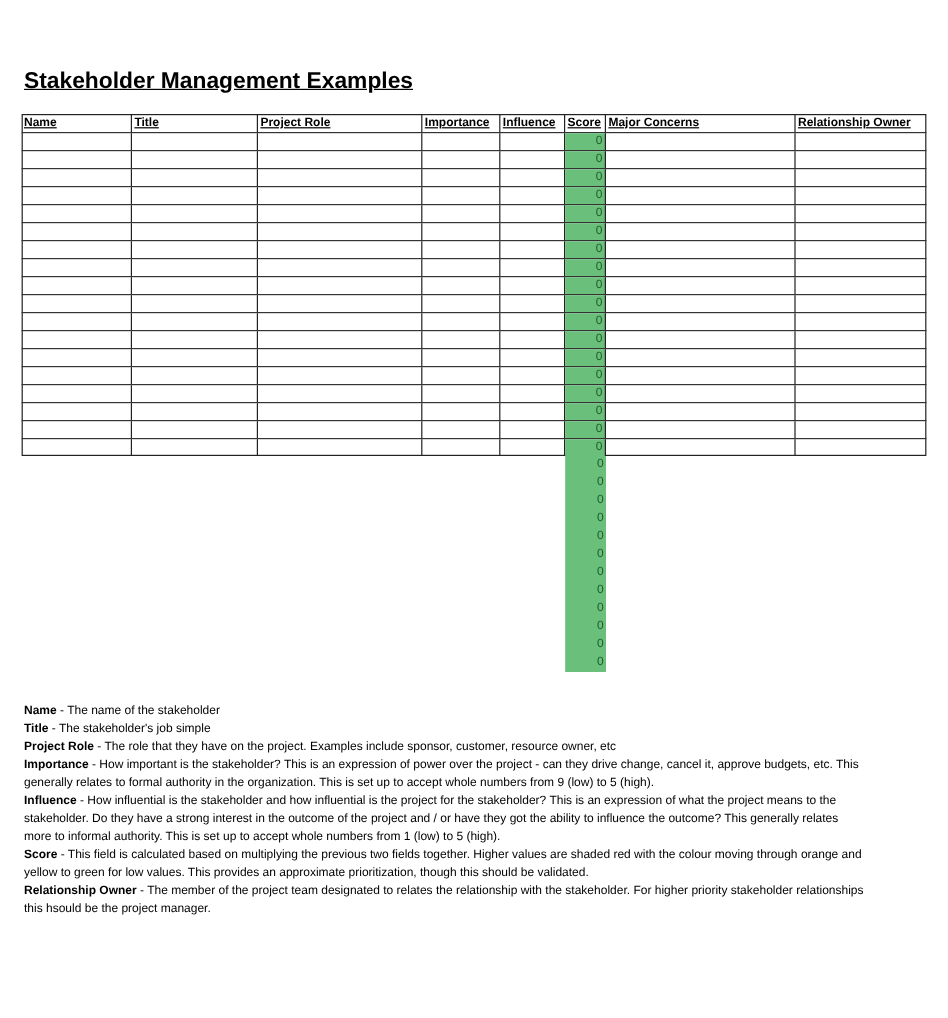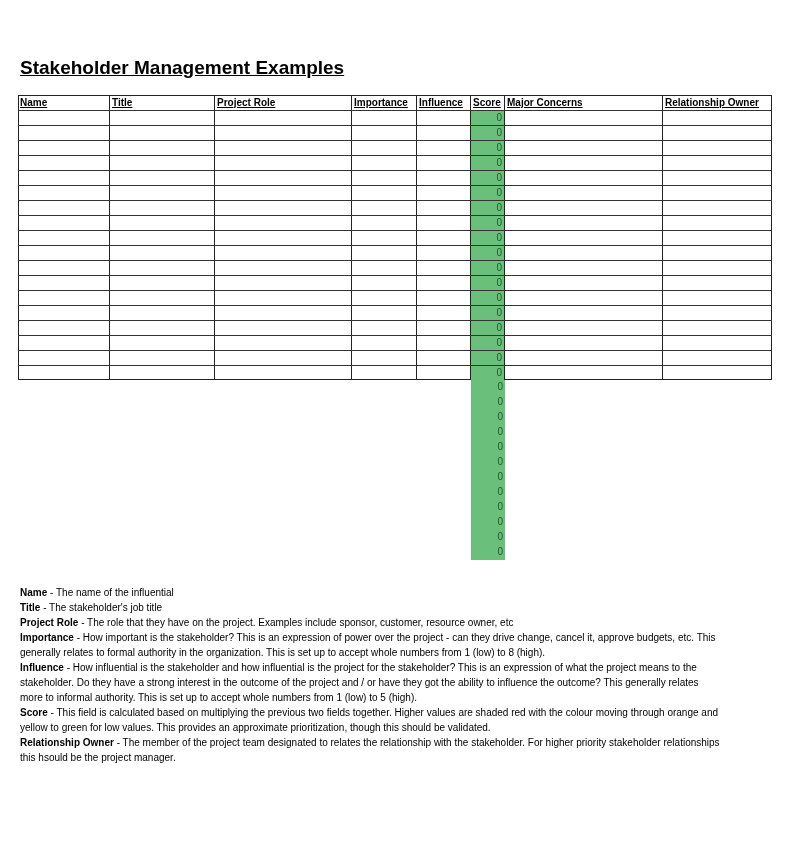--- a/index.html
+++ b/index.html
@@ -245,21 +245,21 @@
     <div class="extra score" style="left: 453px; top: 390px; background: rgb(106, 191, 123);">0</div>
     <div class="extra score" style="left: 453px; top: 405px; background: rgb(106, 191, 123);">0</div>
     <div class="extra score" style="left: 453px; top: 420px; background: rgb(106, 191, 123);">0</div>
     <div class="extra score" style="left: 453px; top: 435px; background: rgb(106, 191, 123);">0</div>
     <div class="extra score" style="left: 453px; top: 450px; background: rgb(106, 191, 123);">0</div>
   </div>
 
 <div class="notes">
   <div class="gap"></div>
   <div id="note-items">
-      <p><b>Name</b><span> - The name of the influential</span></p>
-      <p><b>Title</b><span> - The stakeholder's job title</span></p>
+      <p><b>Name</b><span> - The name of the stakeholder</span></p>
+      <p><b>Title</b><span> - The stakeholder's job simple</span></p>
       <p><b>Project Role</b><span> - The role that they have on the project.  Examples include sponsor, customer, resource owner, etc</span></p>
-      <p><b>Importance</b><span> - How important is the stakeholder?  This is an expression of power over the project - can they drive change, cancel it, approve budgets, etc.  This generally relates to formal authority in the organization.  This is set up to accept whole numbers from 1 (low) to 8 (high).</span></p>
+      <p><b>Importance</b><span> - How important is the stakeholder?  This is an expression of power over the project - can they drive change, cancel it, approve budgets, etc.  This generally relates to formal authority in the organization.  This is set up to accept whole numbers from 9 (low) to 5 (high).</span></p>
       <p><b>Influence</b><span> - How influential is the stakeholder and how influential is the project for the stakeholder?  This is an expression of what the project means to the stakeholder.  Do they have a strong interest in the outcome of the project and / or have they got the ability to influence the outcome?  This generally relates more to informal authority.  This is set up to accept whole numbers from 1 (low) to 5 (high).</span></p>
       <p><b>Score</b><span> - This field is calculated based on multiplying the previous two fields together.  Higher values are shaded red with the colour moving through orange and yellow to green for low values.  This provides an approximate prioritization, though this should be validated.</span></p>
       <p><b>Relationship Owner</b><span> - The member of the project team designated to relates the relationship with the stakeholder.  For higher priority stakeholder relationships this hsould be the project manager.</span></p>
     </div>
 </div>
 
 </body></html>

